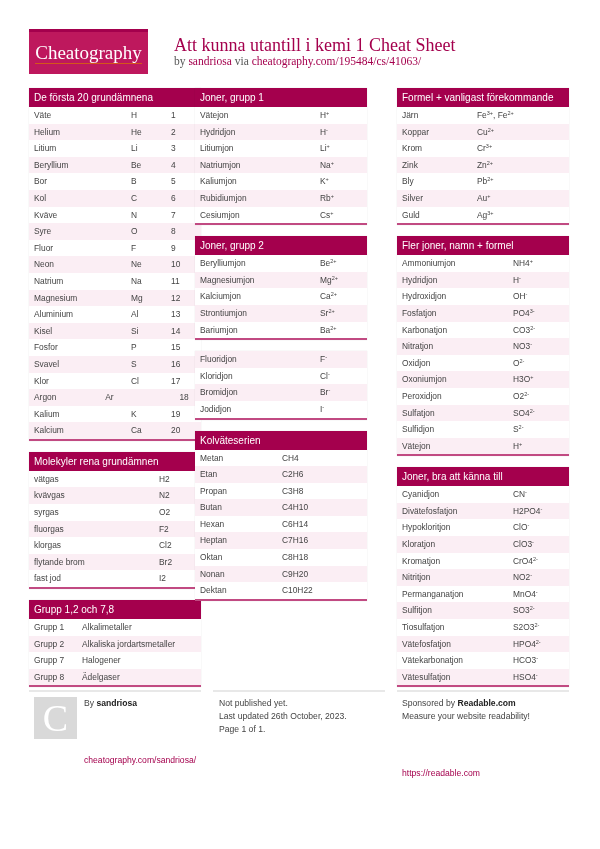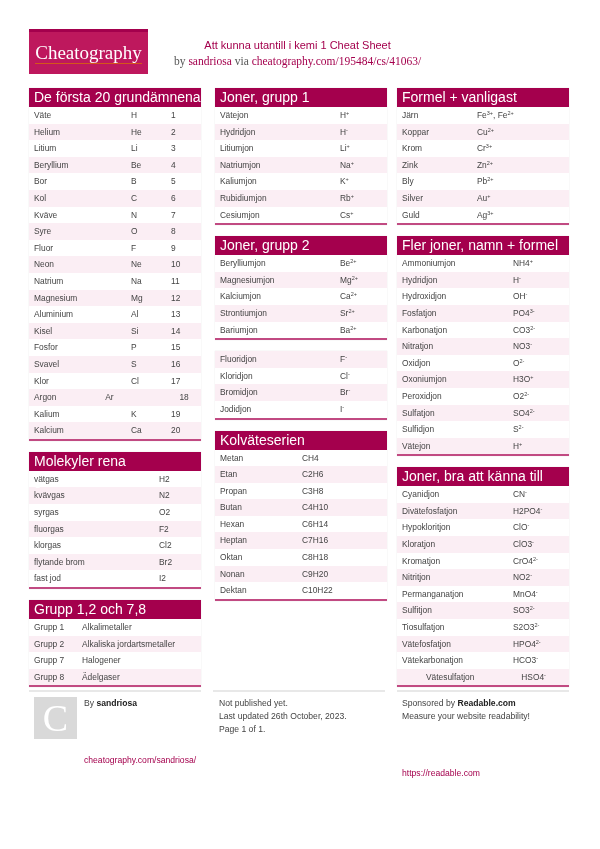--- a/index.html
+++ b/index.html
@@ -10,38 +10,38 @@
     position: absolute; left: 29px; top: 29px; width: 119px; height: 45px;
     background: #be185d; border-top: 3px solid #a4004d;
     display: flex; align-items: center; justify-content: center;
   }
   .logo-text {
     font-family: "Liberation Serif", serif; font-size: 19px; color: #ffffff;
     border-bottom: 1px solid #d4571a; line-height: 20px; padding-bottom: 0;
   }
   .title-block { position: absolute; left: 174px; top: 37px; }
   .doc-title {
-    font-family: Liberation Sans, sans-serif; font-size: 11px; color: #a4004d; line-height: 17px; text-align: center;
+    font-family: Liberation Serif, serif; font-size: 18px; color: #a4004d; line-height: 17px;
   }
   .byline {
     font-family: "Liberation Serif", serif; font-size: 11.5px; color: #555555; line-height: 15px;
   }
   .byline .lnk { color: #a4004d; }
 
   .col { position: absolute; top: 88px; width: 172px; }
   .col1 { left: 29px; }
-  .col2 { left: 215px; }
+  .col2 { left: 195px; }
   .col3 { left: 397px; }
 
   .box {
     margin-bottom: 11px; border-bottom: 2px solid #c14a82;
     box-shadow: 0 0 1px rgba(0,0,0,0.15);
   }
   .box-head {
-    background: #a4004d; color: #ffffff; font-size: 14px;
+    background: #a4004d; color: #ffffff; font-size: 10px;
     height: 19px; line-height: 19px; padding-left: 5px;
   }
   .row {
     display: flex; height: 16.6px; line-height: 16.6px; font-size: 8.4px; color: #444444;
   }
   .row:nth-child(odd) { background: #fbeef4; }
   .row:nth-child(even) { background: #ffffff; }
   .c { padding-left: 5px; white-space: nowrap; overflow: hidden; }
   .c sup { font-size: 5.5px; vertical-align: top; line-height: 12px; }
 
@@ -461,21 +461,21 @@
       </div>
       <div class="row">
         <div class="c" style="width: 111px;">Vätefosfatjon</div>
         <div class="c" style="width: 61px;"><span>HPO4</span><sup>2-</sup></div>
       </div>
       <div class="row">
         <div class="c" style="width: 111px;">Vätekarbonatjon</div>
         <div class="c" style="width: 61px;"><span>HCO3</span><sup>-</sup></div>
       </div>
       <div class="row">
-        <div class="c" style="width: 111px; margin-left: 24px;">Vätesulfatjon</div>
+        <div class="c" style="width: 111px;">Vätesulfatjon</div>
         <div class="c" style="width: 61px;"><span>HSO4</span><sup>-</sup></div>
       </div>
     </div>
 </div>
 
 <div class="footer-rule" style="left:29px;width:172px;"></div>
 <div class="footer-rule" style="left:213px;width:172px;"></div>
 <div class="footer-rule" style="left:397px;width:172px;"></div>
 
 <div class="avatar">C</div>

